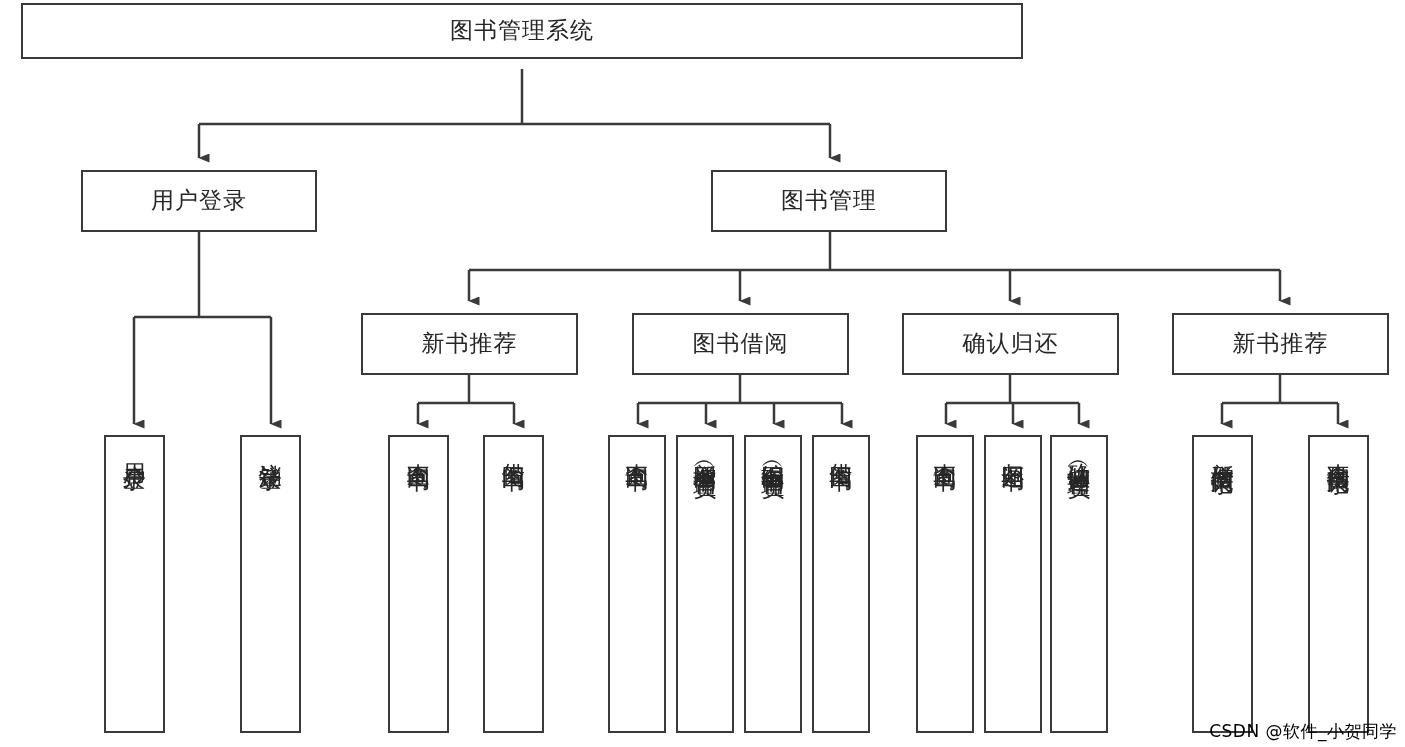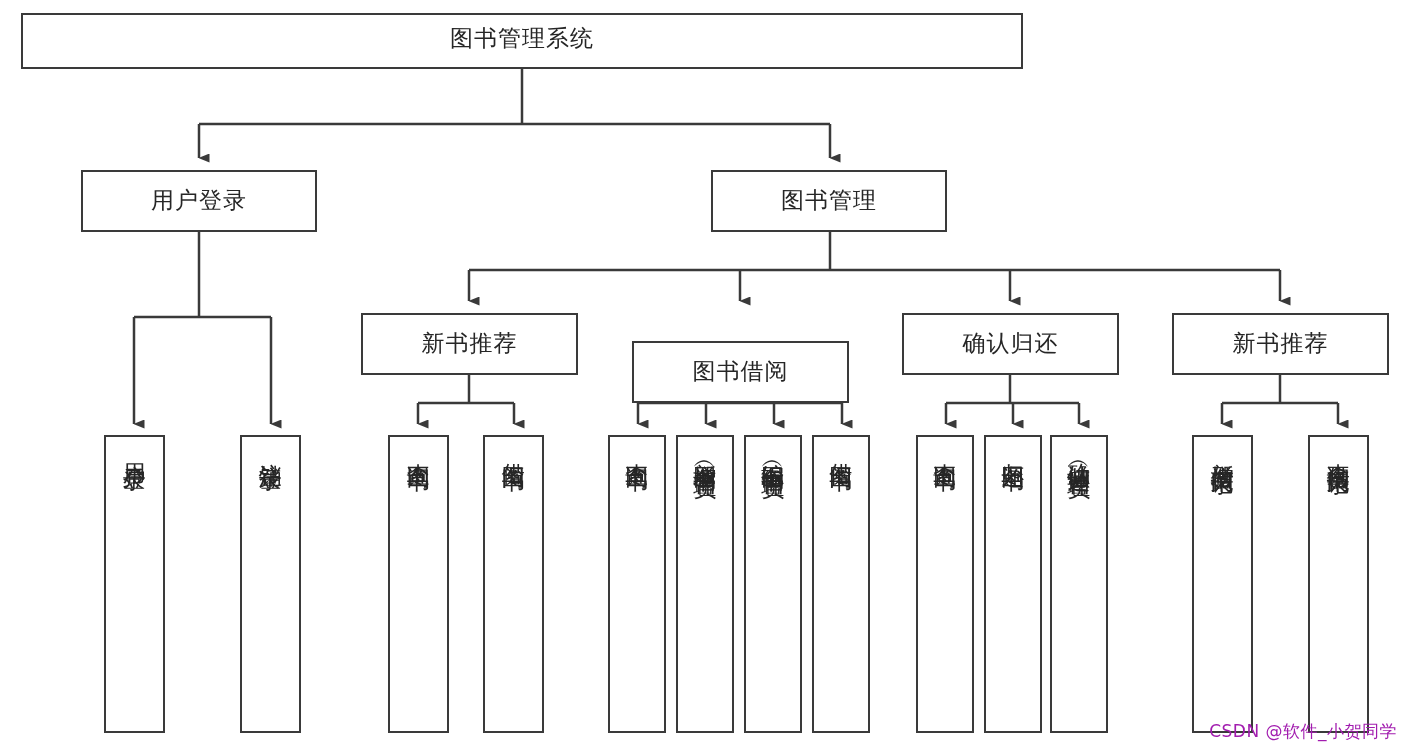--- a/index.html
+++ b/index.html
@@ -57,21 +57,21 @@
     writing-mode: vertical-rl;
     text-orientation: upright;
     white-space: normal;
     display: block;
   }
   .watermark {
     position: absolute;
     right: 8px;
     bottom: 4px;
     font-size: 17px;
-    color: #a21caf;
+    color: #000000;
     letter-spacing: 0.5px;
     white-space: nowrap;
     font-family: "DejaVu Sans", "Liberation Sans", sans-serif;
   }
 </style>
 </head>
 <body>
 
 <div id="canvas">
 
@@ -120,27 +120,27 @@
       <path d="M1013,403 L1013,424" marker-end="url(#ah)"></path>
       <path d="M1079,403 L1079,424" marker-end="url(#ah)"></path>
 
       <path d="M1280,375 L1280,403"></path>
       <path d="M1222,403 L1338,403"></path>
       <path d="M1222,403 L1222,424" marker-end="url(#ah)"></path>
       <path d="M1338,403 L1338,424" marker-end="url(#ah)"></path>
     </g>
   </svg>
 
-  <div class="node h" style="left:21px; top:13px; width:1002px; height:56px;font-family:Liberation Mono, monospace;">图书管理系统</div>
+  <div class="node h" style="left:21px; top:3px; width:1002px; height:56px;">图书管理系统</div>
 
   <div class="node h" style="left:81px; top:170px; width:236px; height:62px;">用户登录</div>
   <div class="node h" style="left:361px; top:313px; width:217px; height:62px;">新书推荐</div>
 
   <div class="node h" style="left:711px; top:170px; width:236px; height:62px;">图书管理</div>
-  <div class="node h" style="left:632px; top:313px; width:217px; height:62px;margin-top:28px;">图书借阅</div>
+  <div class="node h" style="left:632px; top:313px; width:217px; height:62px;">图书借阅</div>
   <div class="node h" style="left:902px; top:313px; width:217px; height:62px;">确认归还</div>
   <div class="node h" style="left:1172px; top:313px; width:217px; height:62px;">新书推荐</div>
 
   <div class="node v" style="left:104px; top:435px; width:61px; height:298px;">
     <span class="vtext">用户登录</span>
   </div>
   <div class="node v" style="left:240px; top:435px; width:61px; height:298px;">
     <span class="vtext">注销登录</span>
   </div>
 

